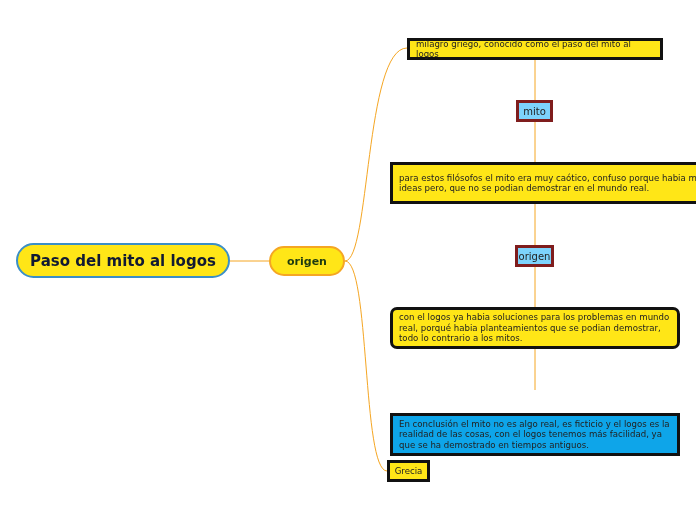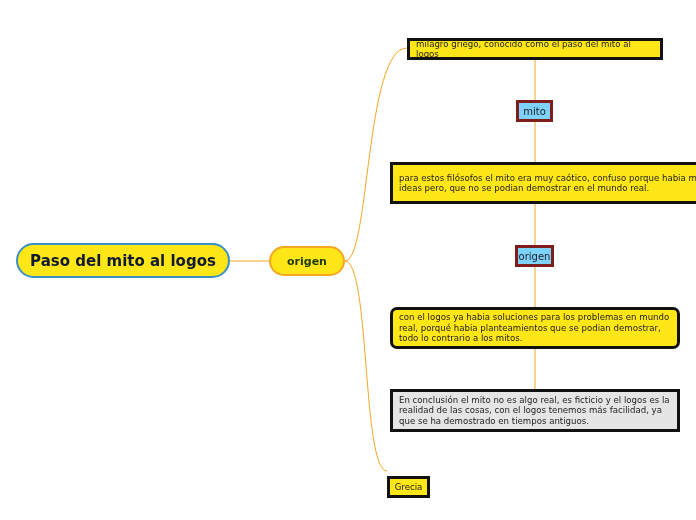--- a/index.html
+++ b/index.html
@@ -7,21 +7,21 @@
          font-family:"DejaVu Sans", sans-serif; }
   svg.links { position:absolute; left:0; top:0; width:696px; height:520px; }
   .node { position:absolute; box-sizing:border-box; display:flex; align-items:center; }
   .central { left:16px; top:243px; width:214px; height:35px; background:#ffe617;
              border:2px solid #3b8fc7; border-radius:18px; justify-content:center;
              font-weight:bold; font-size:15px; color:#111a33; }
   .main { left:269px; top:246px; width:76px; height:30px; background:#ffe617;
           border:2px solid #f5a623; border-radius:15px; justify-content:center;
           font-weight:bold; font-size:11px; color:#1e3a10; }
   .box { background:#ffe617; border:3px solid #111; color:#222; font-size:8.6px; line-height:10.5px; padding:4px 6px; }
-  .box.dim { background:#e5e5e5; }
+  .box.dim { background:#0ea5e9;margin-top:24px; }
   .gray { background:#7dd3fc; border:3px solid #7f1d1d; color:#222; font-size:10px; justify-content:center; }
 </style>
 </head>
 <body>
 
 <svg class="links">
   <line x1="230" y1="261" x2="269" y2="261" stroke="#f5a623" stroke-width="1"></line>
   <path d="M345 261 C 370 261, 365 48, 407 48" fill="none" stroke="#f5a623" stroke-width="1"></path>
   <path d="M345 261 C 370 261, 362 471, 387 471" fill="none" stroke="#f5a623" stroke-width="1"></path>
   <line x1="535" y1="60" x2="535" y2="390" stroke="#f5a623" stroke-width="1"></line>
@@ -52,15 +52,15 @@
 </div>
 
 <div class="node box" style="left:390px;top:307px;width:290px;height:42px;border-radius:7px;">
   <span>con el logos ya habia soluciones para los problemas en mundo real, porqué habia planteamientos que se podian demostrar, todo lo contrario a los mitos.</span>
 </div>
 
 <div class="node box dim" style="left:390px;top:389px;width:290px;height:43px;">
   <span>En conclusión el mito no es algo real, es ficticio y el logos es la realidad de las cosas, con el logos tenemos más facilidad, ya que se ha demostrado en tiempos antiguos.</span>
 </div>
 
-<div class="node box" style="left:387px;top:476px;width:43px;height:22px;justify-content:center;padding:0;">
+<div class="node box" style="left:387px;top:460px;width:43px;height:22px;justify-content:center;padding:0;">
   <span>Grecia</span>
 </div>
 
 </body></html>

